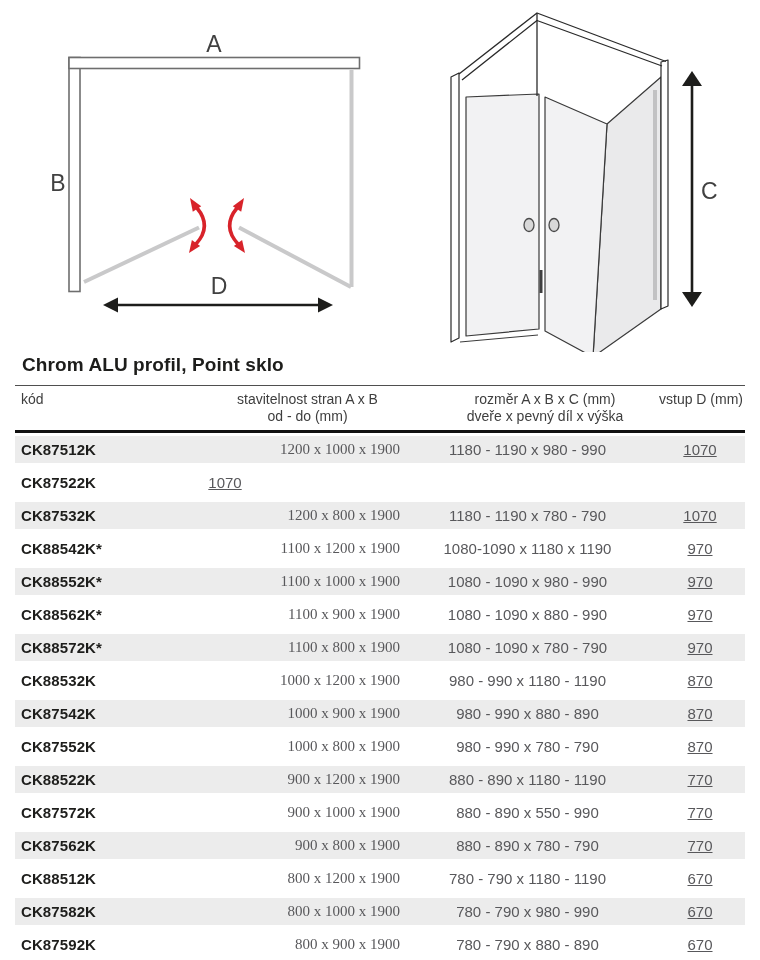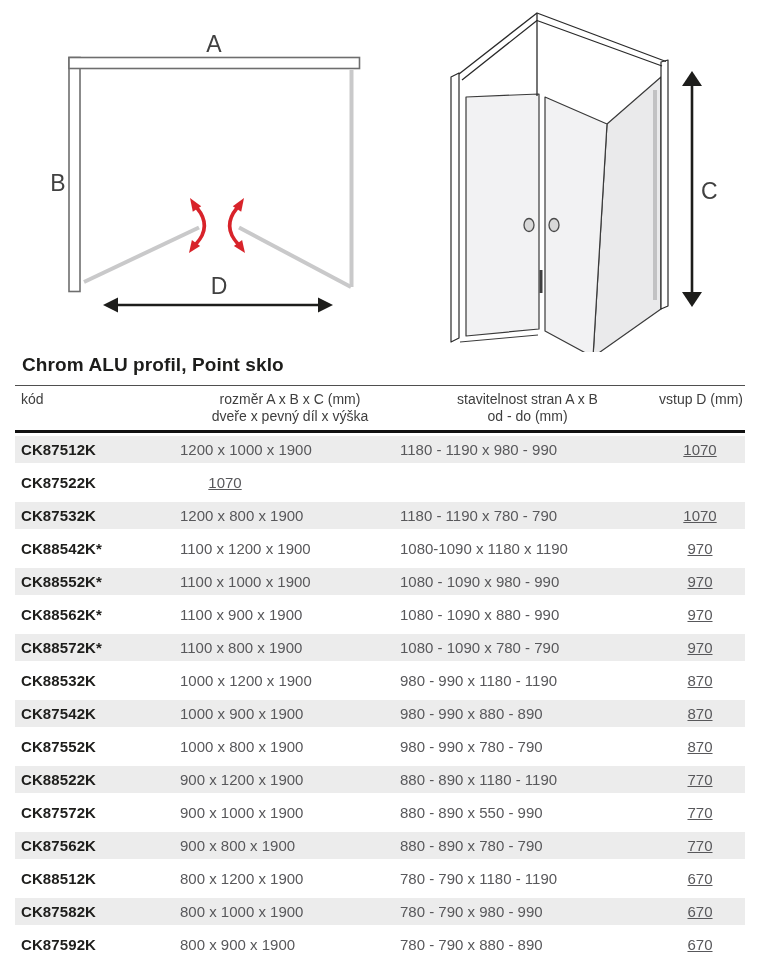--- a/index.html
+++ b/index.html
@@ -26,22 +26,22 @@
   .hc2{width:220px;text-align:center;}
   .hc3{width:255px;text-align:center;}
   .hc4{width:90px;text-align:right;padding-right:2px;}
   .t-body{width:730px;}
   .t-row{height:33px;padding:3px 0;}
   .t-row-inner{height:27px;display:flex;align-items:center;}
   .t-row.shaded .t-row-inner{background:var(--row-shade);}
   .cell{font-size:15px;}
   .cell-code{width:165px;padding-left:6px;font-weight:700;color:var(--ink);
     letter-spacing:.1px;}
-  .cell-size{width:220px;text-align:left;color:var(--value-gray);}
-  .cell-range{width:255px;color:var(--value-gray);}
+  .cell-size{width:220px;text-align:right;color:var(--value-gray);font-family:Liberation Serif, serif;}
+  .cell-range{width:255px;text-align:center;color:var(--value-gray);}
   .cell-entry{width:90px;text-align:center;color:var(--value-gray);text-decoration:underline;}
   svg text{font-family:"Liberation Sans",sans-serif;fill:#414141;}
   .dim-label{font-size:23px;}
   .red-stroke{stroke:var(--accent-red);}
   .red-fill{fill:var(--accent-red);}
   .glass{stroke:var(--glass-gray);}
 </style>
 </head>
 <body>
 
@@ -110,28 +110,28 @@
         <text class="dim-label" x="701" y="199">C</text>
       </g>
     </svg>
   </div>
 
   <div class="content">
     <h1 class="page-title">Chrom ALU profil, Point sklo</h1>
 
     <div class="t-head">
       <div class="hc hc1">kód</div>
+      <div class="hc hc3">
+        <span>stavitelnost stran A x B</span><br>
+        <span>od - do (mm)</span>
+      </div>
       <div class="hc hc2">
         <span>rozměr A x B x C (mm)</span><br>
         <span>dveře x pevný díl x výška</span>
       </div>
-      <div class="hc hc3">
-        <span>stavitelnost stran A x B</span><br>
-        <span>od - do (mm)</span>
-      </div>
       <div class="hc hc4">vstup D (mm)</div>
     </div>
 
     <div class="t-body">
         <div class="t-row shaded">
     <div class="t-row-inner">
       <div class="cell cell-code">CK87512K</div>
       <div class="cell cell-size">1200 x 1000 x 1900</div>
       <div class="cell cell-range">1180 - 1190 x 980 - 990</div>
       <div class="cell cell-entry">1070</div>

